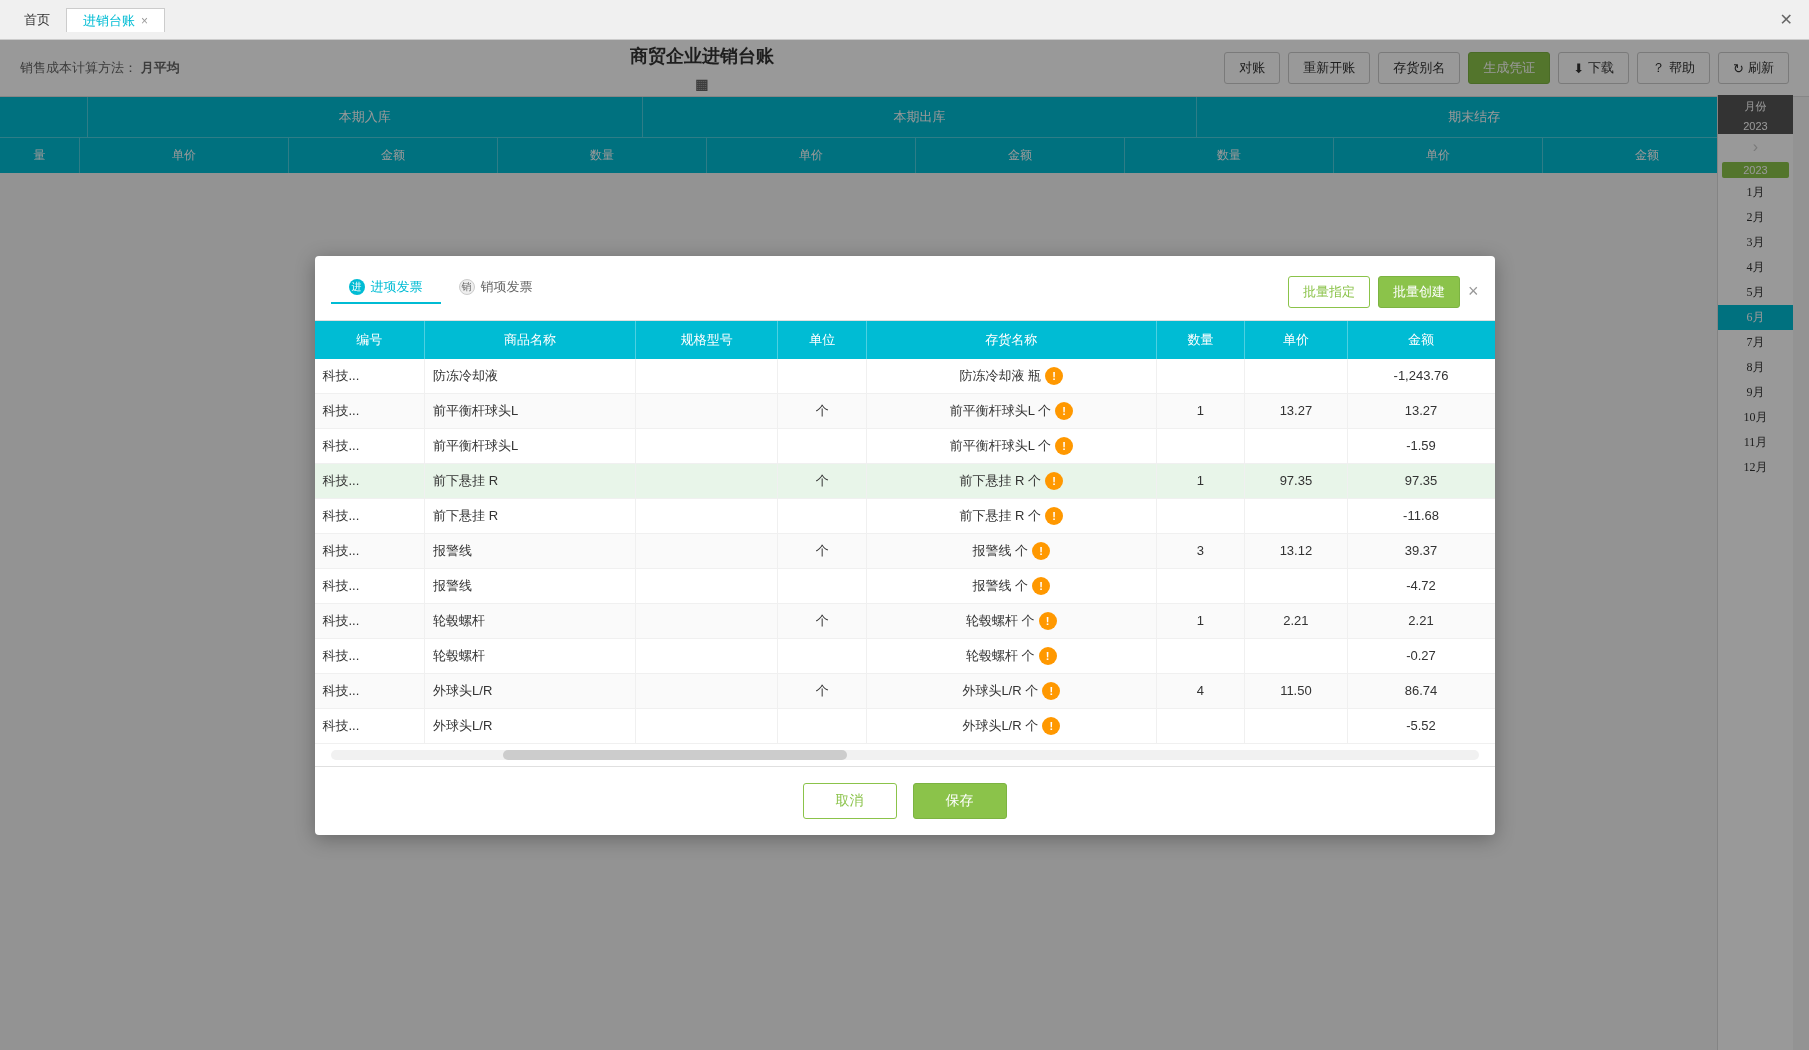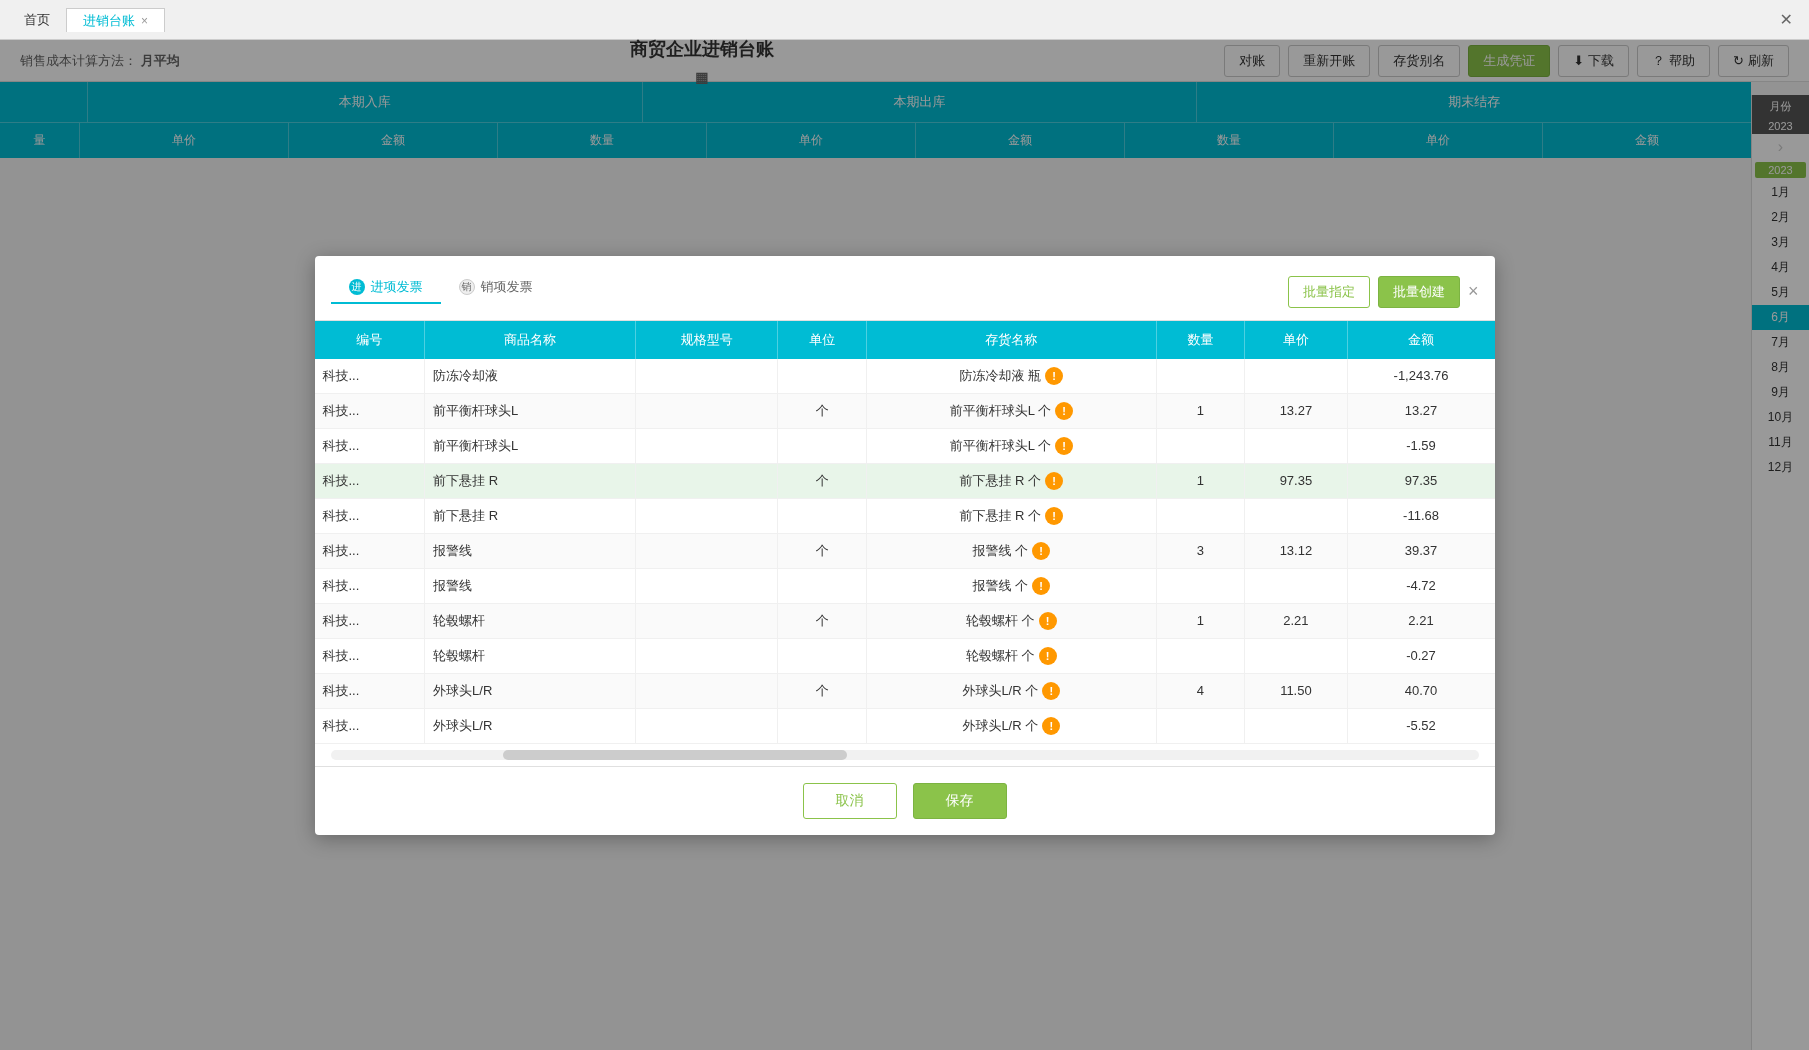--- a/index.html
+++ b/index.html
@@ -27,21 +27,21 @@
 
     
     .main-content {
       width: 100%; height: calc(1050px - 40px); background: #f5f5f5; position: relative;
     }
 
     
     .top-toolbar {
       display: flex; align-items: center; justify-content: space-between;
       background: #fff; padding: 12px 20px; border-bottom: 1px solid #e0e0e0;
-      height: 42px;
+      height: 57px;
     }
     .cost-method { font-size: 13px; color: #333; }
     .cost-method span { color: #666; }
     .page-title { font-size: 18px; font-weight: bold; color: #333; display: flex; align-items: center; gap: 8px; flex-direction: column; }
     .page-title .title-icon { color: #666; font-size: 14px; cursor: pointer; }
     .toolbar-buttons { display: flex; gap: 8px; align-items: center; }
     .btn {
       padding: 6px 14px; border-radius: 3px; border: 1px solid #ccc;
       cursor: pointer; font-size: 13px; background: #fff; color: #333;
     }
@@ -99,26 +99,26 @@
     .modal-footer { padding: 16px; display: flex; justify-content: center; gap: 16px; border-top: 1px solid #e0e0e0; }
     .btn-cancel { background: #fff; border: 1px solid #8bc34a; color: #8bc34a; padding: 8px 32px; border-radius: 3px; cursor: pointer; font-size: 14px; }
     .btn-save { background: #8bc34a; border: 1px solid #7cb342; color: #fff; padding: 8px 32px; border-radius: 3px; cursor: pointer; font-size: 14px; }
 
     
     .modal-scroll-bar { height: 10px; background: #f1f1f1; border-radius: 5px; margin: 2px 0; position: relative; }
     .modal-scroll-thumb { width: 30%; height: 10px; background: #ccc; border-radius: 5px; position: absolute; left: 15%; }
 
     
     .right-sidebar {
-      position: absolute; right: 0; top: 55px; bottom: 0; width: 58px;
+      position: absolute; right: 16px; top: 55px; bottom: 0; width: 76px;
       background: #fff; border-left: 1px solid #ddd;
       display: flex; flex-direction: column; align-items: center;
     }
     .right-sidebar-arrow { color: #ccc; font-size: 16px; padding: 4px; cursor: pointer; }
-    .year-month-item { font-size: 12px; color: #333; padding: 4px 2px; text-align: center; cursor: pointer; width: 100%; }
+    .year-month-item { font-size: 12px; color: #333; padding: 4px 2px; text-align: center; cursor: pointer; width: 100%; font-family: Liberation Serif, serif; }
     .year-month-item.current { background: #00bcd4; color: #fff; }
     .year-badge { background: #8bc34a; color: #fff; font-size: 11px; padding: 2px 6px; border-radius: 2px; width: 90%; text-align: center; margin: 2px auto; }
   </style>
 </head>
 <body>
 
 <div class="tab-bar" style="position:relative;">
   <div class="tab-item">
     <span>首页</span>
   </div>
@@ -350,21 +350,21 @@
                 <td>-0.27</td>
               </tr>
               <tr>
                 <td class="left-align">科技...</td>
                 <td class="left-align">外球头L/R</td>
                 <td></td>
                 <td>个</td>
                 <td><span style="margin-right: 4px;">外球头L/R 个</span><span class="warning-icon">!</span></td>
                 <td>4</td>
                 <td>11.50</td>
-                <td>40.70</td>
+                <td>86.74</td>
               </tr>
               <tr>
                 <td class="left-align">科技...</td>
                 <td class="left-align">外球头L/R</td>
                 <td></td>
                 <td></td>
                 <td><span style="margin-right: 4px;">外球头L/R 个</span><span class="warning-icon">!</span></td>
                 <td></td>
                 <td></td>
                 <td>-5.52</td>

